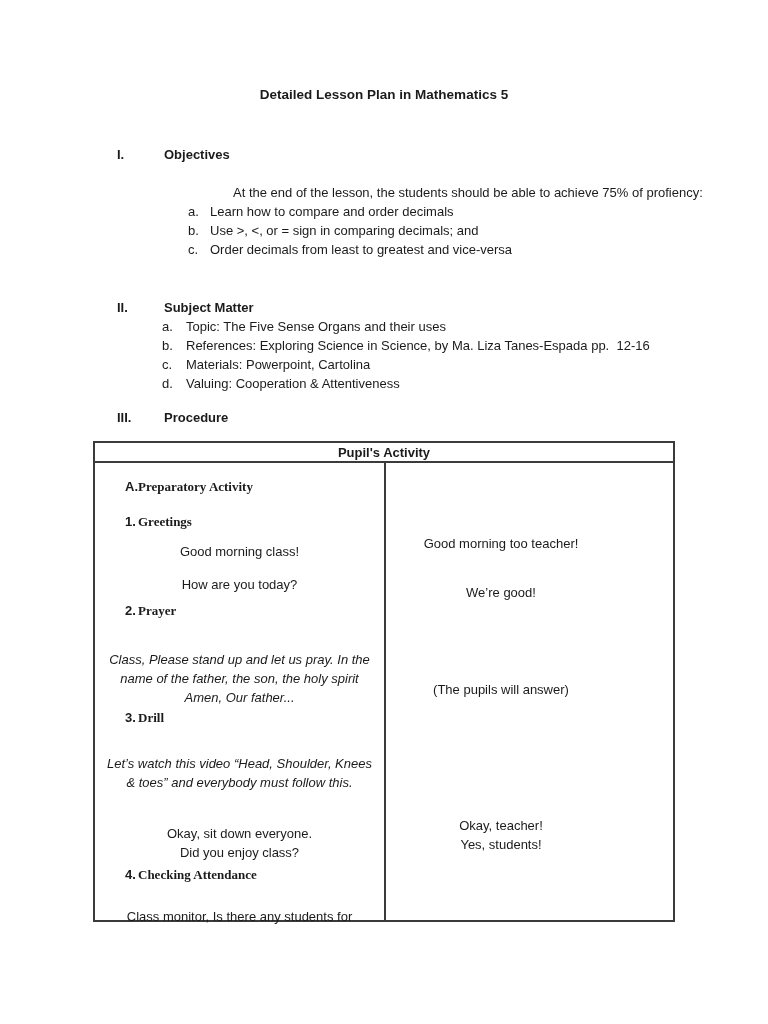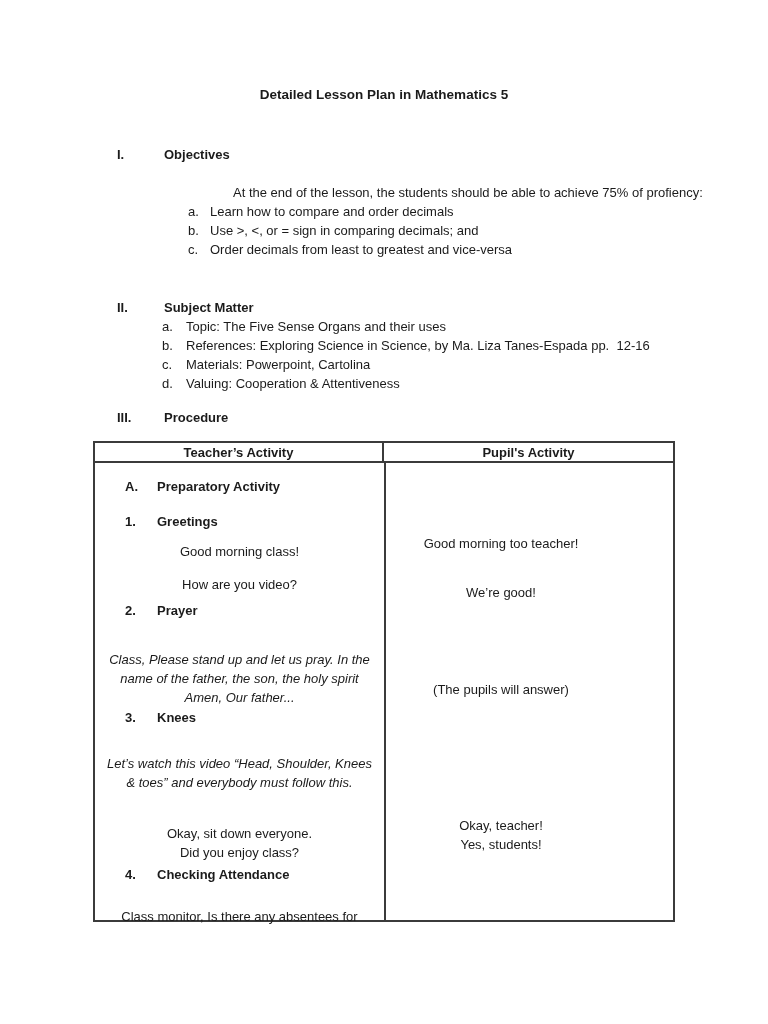--- a/index.html
+++ b/index.html
@@ -51,21 +51,21 @@
   .tbody { position: relative; height: 457px; }
   .col-divider {
     position: absolute; left: 289px; top: 0; bottom: 0; width: 2px;
     background: #3b3b3b;
   }
 
   
   .t-block { position: absolute; left: 0; width: 289px; line-height: 19px; margin-top: 8px; }
   .t-heading { position: absolute; left: 0; width: 289px; height: 19px; font-weight: bold; }
   .t-heading .m { position: absolute; left: 30px; }
-  .t-heading .lbl { position: absolute; left: 62px; }
+  .t-heading .lbl { position: absolute; left: 43px; font-family: Liberation Serif, serif; }
   .t-center { text-align: center; }
   .t-para { left: 8px; width: 273px; text-align: center; font-style: italic; }
 
   
   .p-block {
     position: absolute; left: 291px; width: 230px;
     text-align: center; line-height: 19px;
   }
 </style>
 </head>
@@ -114,53 +114,52 @@
     <span class="li-text">Valuing: Cooperation &amp; Attentiveness</span>
   </div>
 
   <div class="sec-row" style="top:410px">
     <span class="numeral">III.</span>
     <span class="sec-label">Procedure</span>
   </div>
 
   <div class="lp-table">
     <div class="thead">
-      <div class="th left">Teacher’s Activity</div>
       <div class="th">Pupil's Activity</div>
     </div>
     <div class="tbody">
       <div class="col-divider"></div>
 
       <div class="t-heading" style="top:16px">
         <span class="m">A.</span>
         <span class="lbl">Preparatory Activity</span>
       </div>
       <div class="t-heading" style="top:51px">
         <span class="m">1.</span>
         <span class="lbl">Greetings</span>
       </div>
       <div class="t-block t-center" style="top:71px">Good morning class!</div>
-      <div class="t-block t-center" style="top:104px">How are you video?</div>
+      <div class="t-block t-center" style="top:104px">How are you today?</div>
       <div class="t-heading" style="top:140px">
         <span class="m">2.</span>
         <span class="lbl">Prayer</span>
       </div>
       <div class="t-block t-para" style="top:179px">Class, Please stand up and let us pray. In the name of the father, the son, the holy spirit Amen, Our father...</div>
       <div class="t-heading" style="top:247px">
         <span class="m">3.</span>
-        <span class="lbl">Knees</span>
+        <span class="lbl">Drill</span>
       </div>
       <div class="t-block t-para" style="top:283px">Let’s watch this video “Head, Shoulder, Knees &amp; toes” and everybody must follow this.</div>
       <div class="t-block t-center" style="top:372px">Did you enjoy class?</div>
       <div class="t-block t-center" style="top:353px">Okay, sit down everyone.</div>
       <div class="t-heading" style="top:404px">
         <span class="m">4.</span>
         <span class="lbl">Checking Attendance</span>
       </div>
-      <div class="t-block t-center" style="top:436px">Class monitor, Is there any absentees for</div>
+      <div class="t-block t-center" style="top:436px">Class monitor, Is there any students for</div>
 
       <div class="p-block" style="top:71px">Good morning too teacher!</div>
       <div class="p-block" style="top:120px">We’re good!</div>
       <div class="p-block" style="top:217px">(The pupils will answer)</div>
       <div class="p-block" style="top:353px">Okay, teacher!</div>
       <div class="p-block" style="top:372px">Yes, students!</div>
     </div>
   </div>
 
 </div>

